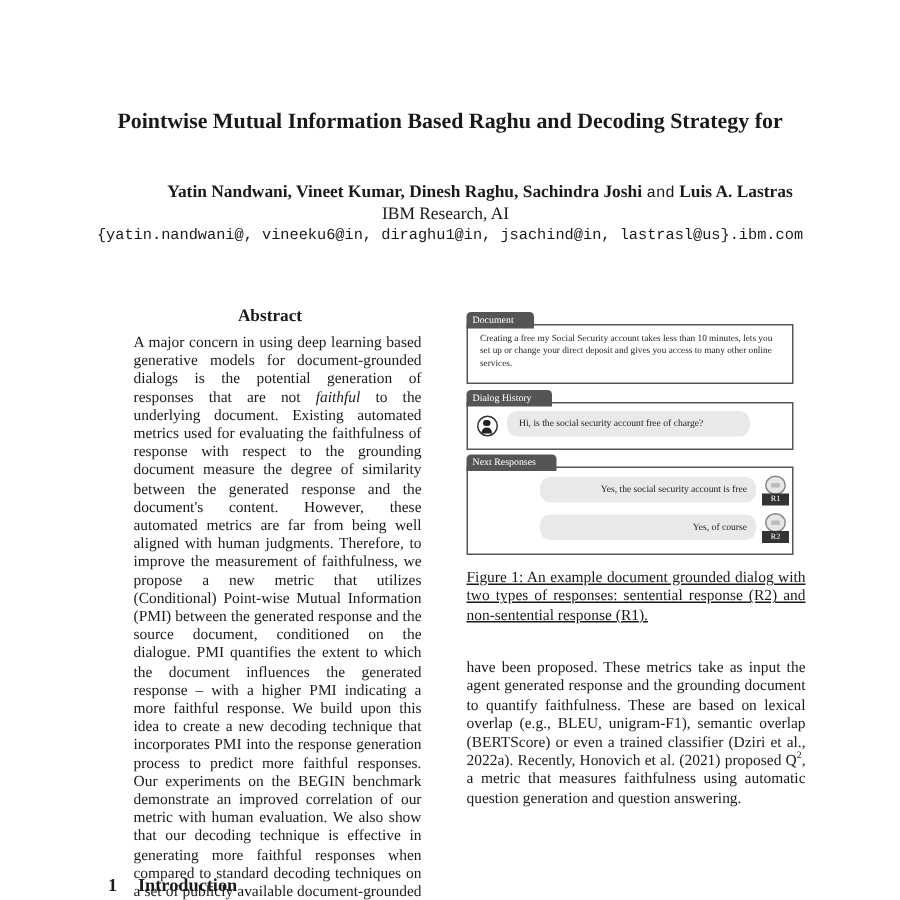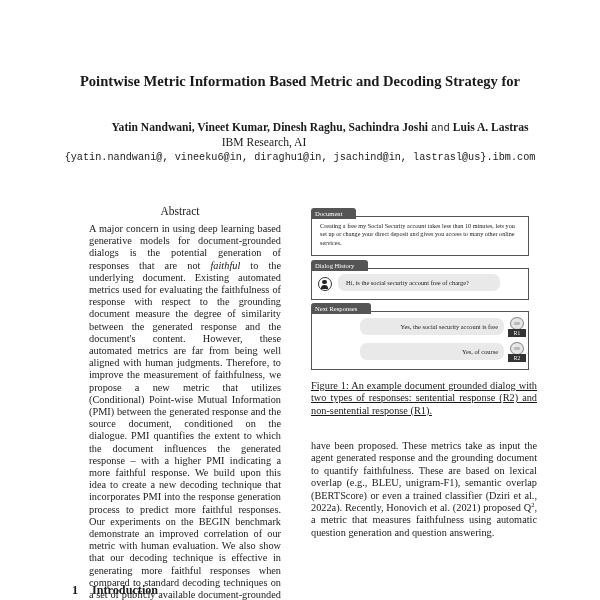--- a/index.html
+++ b/index.html
@@ -4,26 +4,26 @@
 <style>
   html, body { margin: 0; padding: 0; background: #ffffff; }
   body { width: 600px; height: 600px; overflow: hidden; position: relative;
          font-family: "Liberation Serif", "DejaVu Serif", serif; color: #1a1a1a; }
   .title { position: absolute; top: 72px; left: 0; width: 600px; text-align: center;
            font-weight: bold; font-size: 14.6px; line-height: 18px; }
   .authors { position: absolute; top: 120px; left: 0; width: 600px; text-align: center;
              font-size: 11.6px; line-height: 15px; padding-left: 20px; }
   .authors .names { font-weight: bold; }
   .authors .and { font-family: "Liberation Mono", "DejaVu Sans Mono", monospace; font-weight: normal; font-size: 10.5px; }
-  .affil { position: absolute; top: 135px; left: 0; width: 528px; text-align: center; font-size: 11.6px; line-height: 15px; }
+  .affil { position: absolute; top: 135px; left: 0; width: 528px; text-align: center; font-size: 11.6px; line-height: 15px; padding-left: 33px; }
   .emails { position: absolute; top: 150px; left: 0; width: 600px; text-align: center;
             font-family: "Liberation Mono", "DejaVu Sans Mono", monospace; font-size: 10.2px; line-height: 15px; }
 
   .abstract-head { position: absolute; top: 205px; left: 62px; width: 236px; text-align: center;
-                   font-weight: normal; font-size: 11.5px; }
+                   font-weight: bold; font-size: 11.5px; }
   .abstract { position: absolute; top: 223px; left: 89px; width: 192px; text-align: justify;
               font-size: 10.3px; line-height: 12.2px; hyphens: manual; }
   .abstract i { font-style: italic; }
 
   .intro-head { position: absolute; top: 583px; left: 72px; font-weight: bold; font-size: 12.2px; }
   .intro-head .num { display: inline-block; width: 20px; }
 
   
   .fig { position: absolute; left: 311px; width: 220px; }
   .panel { position: absolute; border: 1.2px solid #555; background: #fff; }
@@ -43,21 +43,21 @@
   .caption { position: absolute; top: 380px; left: 311px; width: 226px; font-size: 10.3px; line-height: 12.3px; text-align: justify; text-decoration: underline; }
   .body-right { position: absolute; top: 440px; left: 311px; width: 226px; font-size: 10.3px; line-height: 12.4px; text-align: justify; }
   .body-right p { margin: 0; }
   .body-right p.indent { text-indent: 10px; }
   sup { font-size: 6.5px; line-height: 0; }
 </style>
 </head>
 <body>
 
 <div class="title">
-  <div>Pointwise Metric Information Based Metric and Decoding Strategy for</div>
+  <div>Pointwise Mutual Information Based Raghu and Decoding Strategy for</div>
 </div>
 
 <div class="authors">
   <span class="names">Yatin Nandwani, Vineet Kumar, Dinesh Raghu, Sachindra Joshi</span>
   <span class="and">and</span>
   <span class="names">Luis A. Lastras</span>
 </div>
 <div class="affil">IBM Research, AI</div>
 <div class="emails">{yatin.nandwani@, vineeku6@in, diraghu1@in, jsachind@in, lastrasl@us}.ibm.com</div>
 

